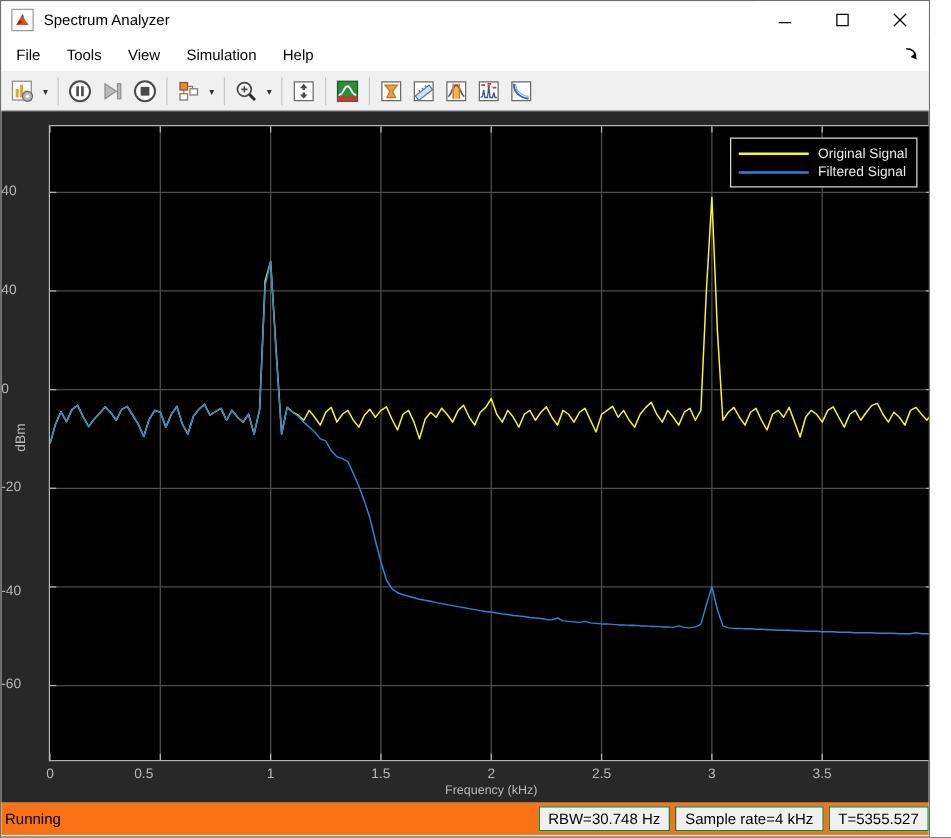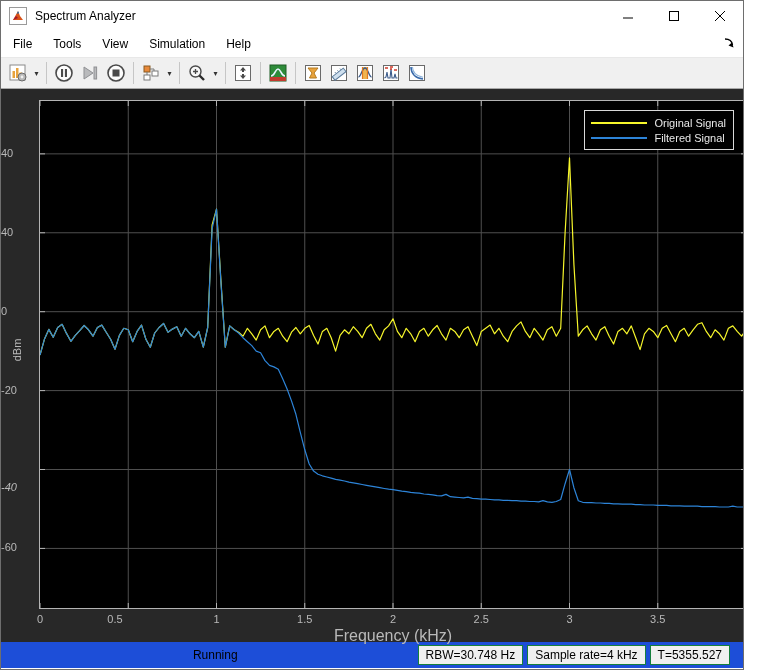--- a/index.html
+++ b/index.html
@@ -38,32 +38,32 @@
   .axes svg { display:block; }
   .ylab { position:absolute; font-size:11px; color:#b9b9b9; right:0; width:36px; text-align:left; padding-right:3px; }
   .xlab { position:absolute; font-size:11px; color:#b9b9b9; width:44px; text-align:center; top:524px; }
   .axis-y-title {
     position:absolute; left:-4px; top:255px; width:40px; text-align:center;
     font-size:11px; color:#b9b9b9;
     transform:rotate(-90deg);
   }
   .axis-x-title {
     position:absolute; left:39px; width:706px; text-align:center; top:538px;
-    font-size:16px; color:#b9b9b9;
+    font-size:10px; color:#b9b9b9;
   }
   .legend {
     position:absolute; top:9px; right:12px;
     background:#000; border:1px solid #d9d9d9;
     padding:4px 7px 4px 6px;
   }
   .legend-row { display:flex; align-items:center; height:15px;text-align:center; }
   .legend-line { width:56px; height:2px; margin-right:7px; }
   .legend-text { font-size:11px; color:#e8e8e8; white-space:nowrap; }
   
-  .statusbar { background:#1d4ed8; display:flex; align-items:center; font-size:12px; color:#000; padding:0 13px;text-align:center; }
+  .statusbar { background:#f97316; display:flex; align-items:center; font-size:12px; color:#000; padding:0 0; }
   .status-left { flex:1; padding-left:3px; }
   .status-seg { border:1px solid #15803d; background:#f0f0f0; padding:2px 7px; margin-left:4px; white-space:nowrap; }
 </style>
 </head>
 <body>
 
 <div class="window">
 
   <div class="titlebar">
     <div class="app-icon">
@@ -213,21 +213,21 @@
     </div>
   </div>
 
   <div class="plot-region">
     <div class="axis-y-title">dBm</div>
     <div id="y-labels">
         <div class="ylab" style="top: 57.87px; right: 723px; left: 0px; width: 35px;">40</div>
         <div class="ylab" style="top: 136.781px; right: 723px; left: 0px; width: 35px;">40</div>
         <div class="ylab" style="top: 215.691px; right: 723px; left: 0px; width: 35px;">0</div>
         <div class="ylab" style="top: 294.602px; right: 723px; left: 0px; width: 35px;">-20</div>
-        <div class="ylab" style="top: 392px; right: 723px; left: 0px; width: 35px; font-style: italic;">-40</div>
+        <div class="ylab" style="top: 378px; right: 723px; left: 0px; width: 35px;">-40</div>
         <div class="ylab" style="top: 452.423px; right: 723px; left: 0px; width: 35px;">-60</div>
       </div>
     <div id="x-labels">
         <div class="xlab" style="left: 17px;">0</div>
         <div class="xlab" style="left: 92px;">0.5</div>
         <div class="xlab" style="left: 193.5px;">1</div>
         <div class="xlab" style="left: 281.75px;">1.5</div>
         <div class="xlab" style="left: 370px;">2</div>
         <div class="xlab" style="left: 458.25px;">2.5</div>
         <div class="xlab" style="left: 546.5px;">3</div>

